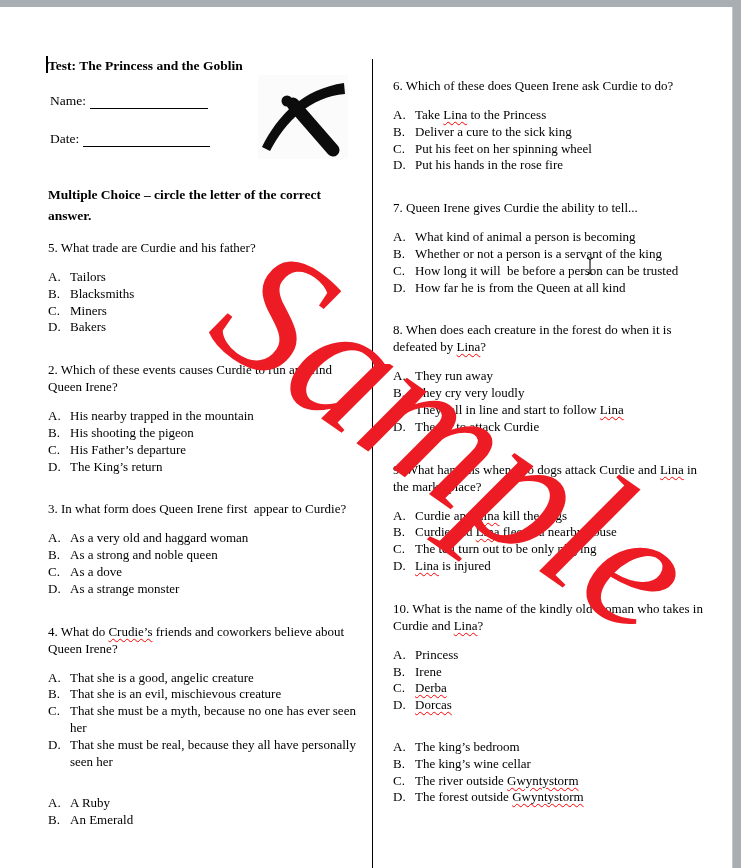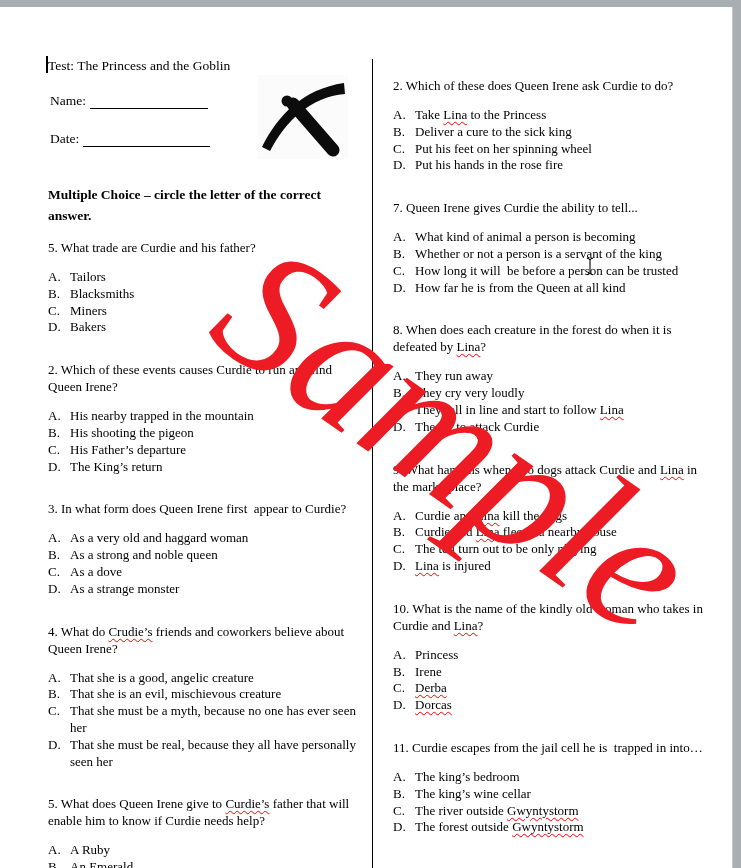--- a/index.html
+++ b/index.html
@@ -6,21 +6,21 @@
   body{
     width:741px;height:868px;position:relative;overflow:hidden;
     background:#ffffff;color:#000;
     font-family:"Liberation Serif", serif;
   }
   .chrome-top{position:absolute;left:0;top:0;width:741px;height:7px;background:#a9aeb3;}
   .chrome-right{position:absolute;right:0;top:7px;width:8px;height:861px;background:#a9aeb3;border-left:1px solid #c3c6c9;}
   .left-notch{position:absolute;left:0;top:7px;width:3px;height:14px;background:#dadcdd;}
   .page{position:absolute;left:0;top:7px;width:733px;height:861px;background:#fff;}
 
-  .title{position:absolute;left:48px;top:51px;font-weight:normal;font-size:13.5px;white-space:nowrap;}
+  .title{position:absolute;left:48px;top:51px;font-weight:bold;font-size:13.5px;white-space:nowrap;}
   .caret{position:absolute;left:46px;top:49px;width:1.5px;height:17px;background:#000;}
 
   .field-row{position:absolute;left:50px;font-size:13.5px;white-space:nowrap;}
   .field-row.name{top:86px;}
   .field-row.date{top:124px;}
   .field-line{display:inline-block;height:14px;border-bottom:1px solid #000;vertical-align:bottom;margin-left:4px;}
   .name .field-line{width:118px;}
   .date .field-line{width:127px;}
 
   .pickaxe-box{position:absolute;left:258px;top:68px;width:90px;height:84px;background:#fbfbfb;}
@@ -161,36 +161,35 @@
             <span class="opt-letter">C.</span>
             <span class="opt-text">That she must be a myth, because no one has ever seen her</span>
           </div>
           <div class="option">
             <span class="opt-letter">D.</span>
             <span class="opt-text">That she must be real, because they all have personally seen her</span>
           </div>
         </div>
       </div>
       <div class="question">
-        <div class="q-text">5. What does Queen Irene give to <span class="misspell">Curdie’s</span> father that will  enable him to know if Curdie needs help?</div>
         <div class="options">
           <div class="option">
             <span class="opt-letter">A.</span>
             <span class="opt-text">A Ruby</span>
           </div>
           <div class="option">
             <span class="opt-letter">B.</span>
             <span class="opt-text">An Emerald</span>
           </div>
         </div>
       </div>
     </div>
   <div class="col col-right">
       <div class="question">
-        <div class="q-text">2. Which of these does Queen Irene ask Curdie to do?</div>
+        <div class="q-text">6. Which of these does Queen Irene ask Curdie to do?</div>
         <div class="options">
           <div class="option">
             <span class="opt-letter">A.</span>
             <span class="opt-text">Take <span class="misspell">Lina</span> to the Princess</span>
           </div>
           <div class="option">
             <span class="opt-letter">B.</span>
             <span class="opt-text">Deliver a cure to the sick king</span>
           </div>
           <div class="option">
@@ -281,21 +280,20 @@
             <span class="opt-letter">C.</span>
             <span class="opt-text"><span class="misspell">Derba</span></span>
           </div>
           <div class="option">
             <span class="opt-letter">D.</span>
             <span class="opt-text"><span class="misspell">Dorcas</span></span>
           </div>
         </div>
       </div>
       <div class="question">
-        <div class="q-text">11. Curdie escapes from the jail cell he is  trapped in into…</div>
         <div class="options">
           <div class="option">
             <span class="opt-letter">A.</span>
             <span class="opt-text">The king’s bedroom</span>
           </div>
           <div class="option">
             <span class="opt-letter">B.</span>
             <span class="opt-text">The king’s wine cellar</span>
           </div>
           <div class="option">

